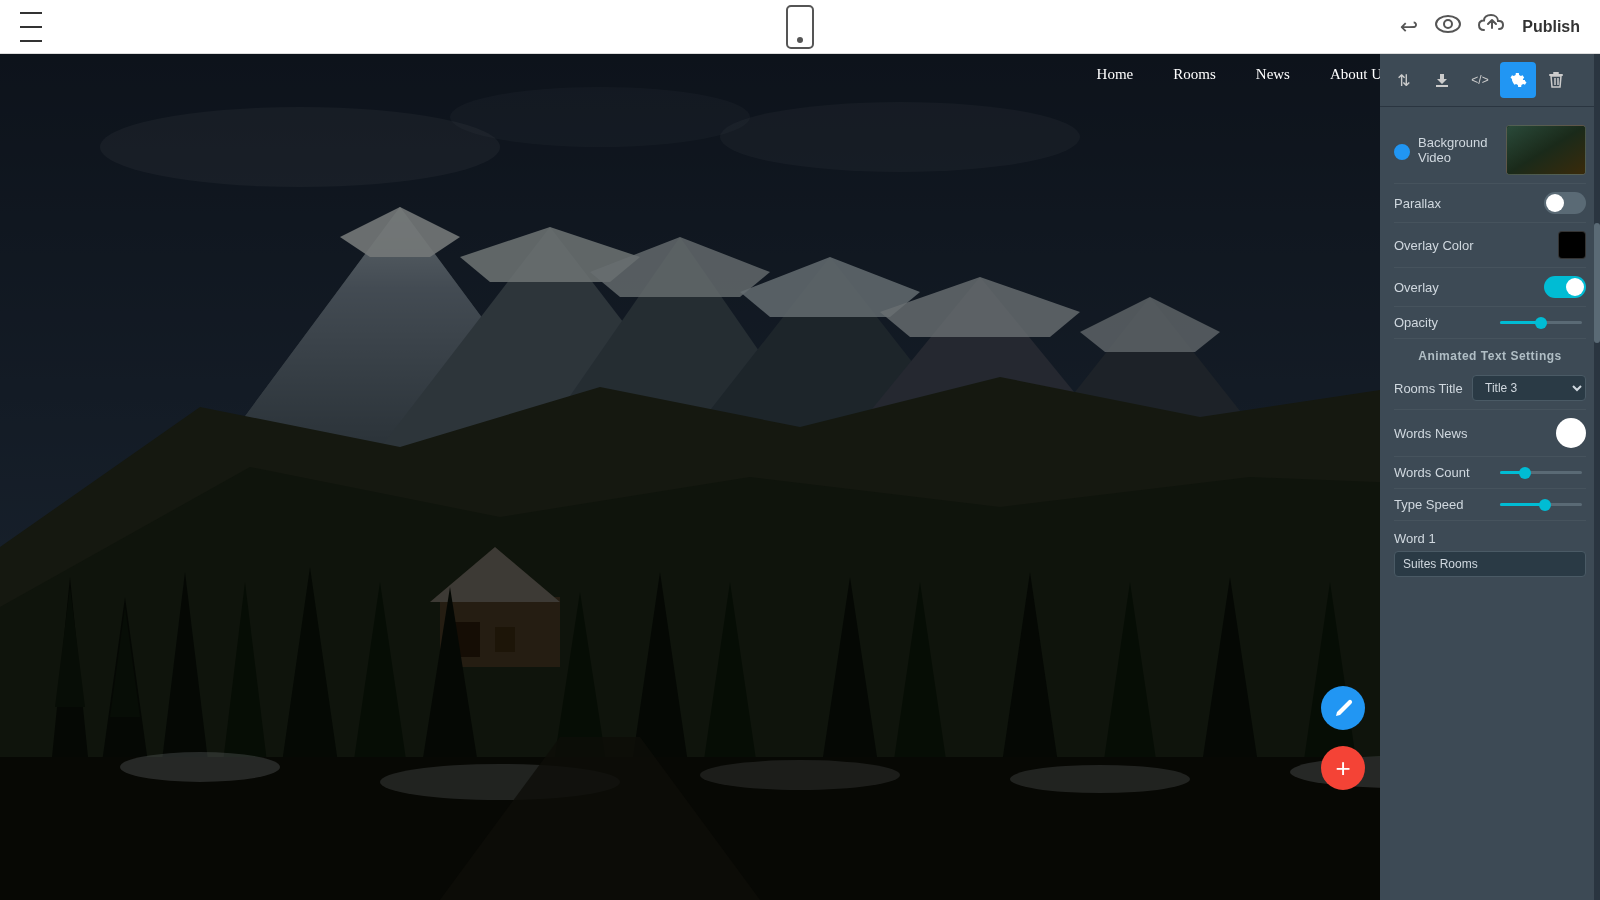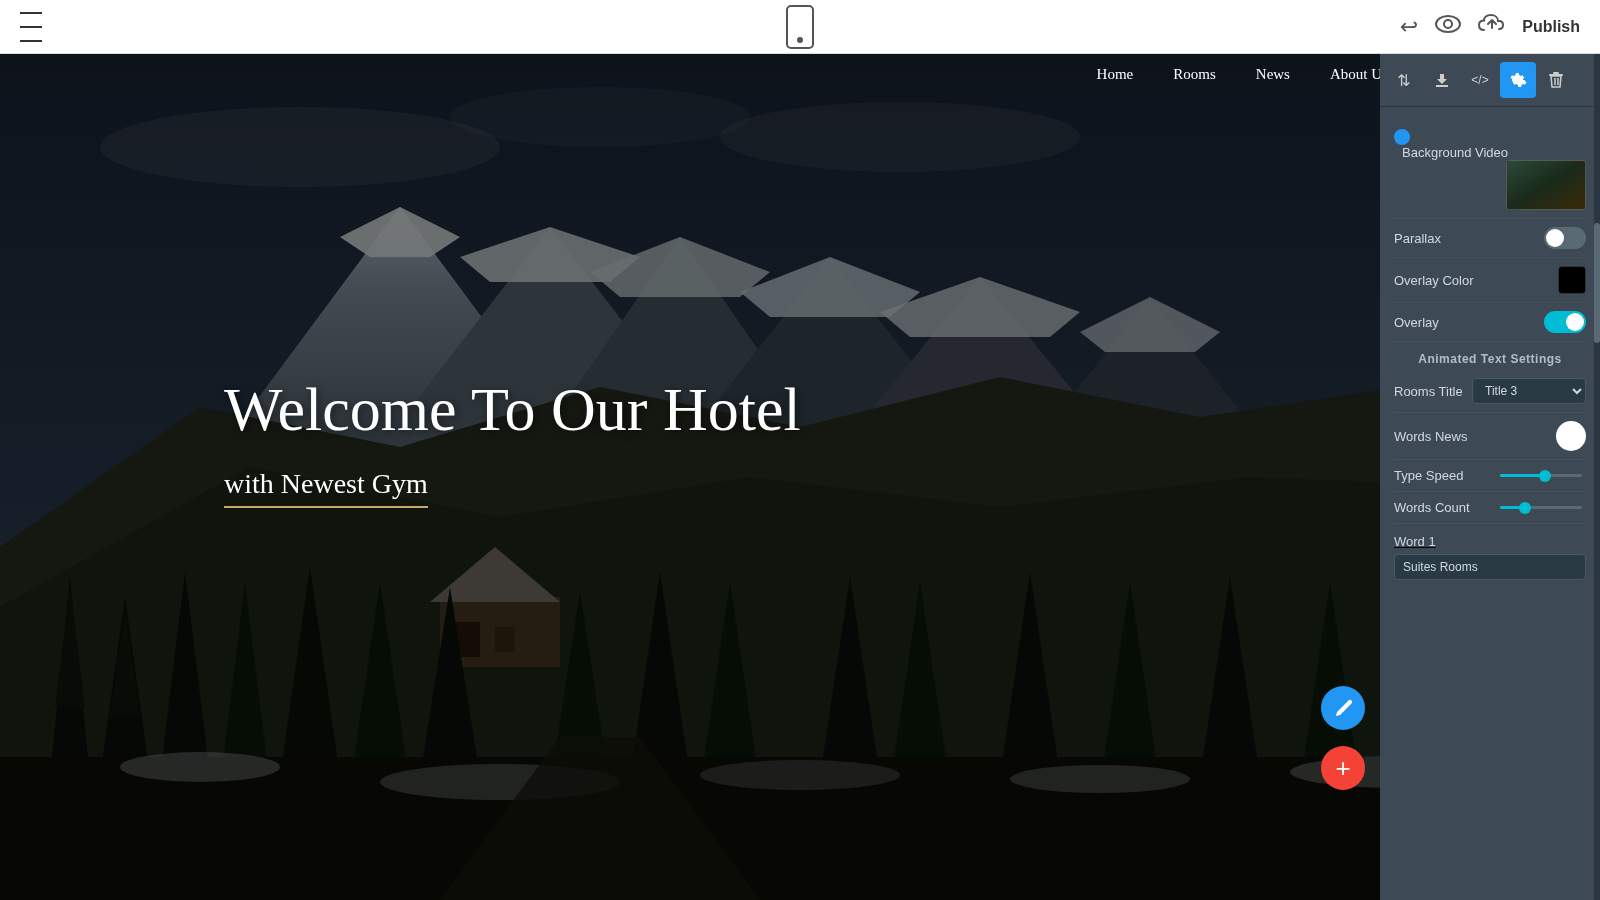--- a/index.html
+++ b/index.html
@@ -353,24 +353,20 @@
   <div id="nav">
     <div class="nav-links">
       <a class="nav-link">Home</a>
       <a class="nav-link">Rooms</a>
       <a class="nav-link">News</a>
       <a class="nav-link">About Us</a>
       <button class="nav-book-btn">BOOK NOW</button>
     </div>
   </div>
 
-  <div id="hero-content">
-    <h1 class="hero-title">Welcome To Our Hotel</h1>
-    <p class="hero-subtitle">with Newest Gym</p>
-  </div>
 
   <div id="right-panel">
 
     <div id="panel-icons">
       <button class="panel-icon-btn">⇅</button>
       <button class="panel-icon-btn">
         <svg width="16" height="16" viewBox="0 0 16 16" fill="currentColor">
           <path d="M8 12L3 7h3V2h4v5h3L8 12z"></path>
           <rect x="2" y="13" width="12" height="2"></rect>
         </svg>
@@ -386,21 +382,21 @@
           <rect x="5" y="1" width="6" height="2" rx="1"></rect>
           <rect x="1" y="3" width="14" height="2" rx="1"></rect>
           <path d="M3 5l1 11h8l1-11H3zm4 2v7m3-7v7" stroke="#ccc" stroke-width="1.5" fill="none"></path>
         </svg>
       </button>
     </div>
 
     <div id="panel-content">
 
 
-      <div class="panel-row" style="align-items:flex-start;flex-direction:column;">
+      <div class="panel-row" style="align-items:center;">
         <div class="radio-circle checked" style="margin-top:4px;"></div>
         <span class="panel-label" style="margin-left:8px;">Background Video</span>
         <div class="bg-thumbnail">
           <svg width="80" height="50" viewBox="0 0 80 50">
             <rect width="80" height="50" fill="#1a2a1a"></rect>
             <polygon points="15,40 30,15 45,40" fill="#2a3a2a"></polygon>
             <polygon points="30,42 50,20 70,42" fill="#1a2a0a"></polygon>
             <rect x="25" y="28" width="20" height="14" fill="#3a2a15"></rect>
             <polygon points="22,30 45,30 35,20" fill="#2a1a0a"></polygon>
           </svg>
@@ -419,59 +415,68 @@
         <div class="color-swatch" style="background:#000000;"></div>
       </div>
 
       <div class="panel-row">
         <span class="panel-label">Overlay</span>
         <div class="toggle on">
           <div class="toggle-thumb"></div>
         </div>
       </div>
 
+      <div class="panel-row">
+        <span class="panel-label">Opacity</span>
+        <div class="slider-container">
+          <div class="slider-track">
+            <div class="slider-fill" style="width:50%;"></div>
+            <div class="slider-thumb" style="left:calc(50% - 6px);"></div>
+          </div>
+        </div>
+      </div>
 
       <div class="section-header">Animated Text Settings</div>
 
       <div class="panel-row">
         <span class="panel-label">Rooms Title</span>
         <select class="panel-select">
           <option>Title 3</option>
           <option>Title 1</option>
           <option>Title 2</option>
           <option>Title 4</option>
         </select>
       </div>
 
       <div class="panel-row">
         <span class="panel-label">Words News</span>
         <div class="color-swatch" style="background:#ffffff; border-radius:50%; width:30px; height:30px;"></div>
       </div>
 
       <div class="panel-row">
+        <span class="panel-label">Words Count</span>
+        <div class="slider-container">
+          <div class="slider-track">
+            <div class="slider-fill" style="width:30%;"></div>
+            <div class="slider-thumb" style="left:calc(30% - 6px);"></div>
+          </div>
+        </div>
+      </div>
+
+      <div class="panel-row">
         <span class="panel-label">Type Speed</span>
         <div class="slider-container">
           <div class="slider-track">
             <div class="slider-fill" style="width:55%;"></div>
             <div class="slider-thumb" style="left:calc(55% - 6px);"></div>
           </div>
         </div>
       </div>
 
-      <div class="panel-row">
-        <span class="panel-label">Words Count</span>
-        <div class="slider-container">
-          <div class="slider-track">
-            <div class="slider-fill" style="width:30%;"></div>
-            <div class="slider-thumb" style="left:calc(30% - 6px);"></div>
-          </div>
-        </div>
-      </div>
-
-      <div style="padding: 8px 0; text-decoration: underline;">
+      <div style="padding: 8px 0;">
         <span class="panel-label">Word 1</span>
         <input class="panel-input" type="text" value="Suites Rooms" style="">
       </div>
 
     </div>
 
     <div class="panel-scrollbar">
       <div class="panel-scrollbar-thumb"></div>
     </div>
   </div>

